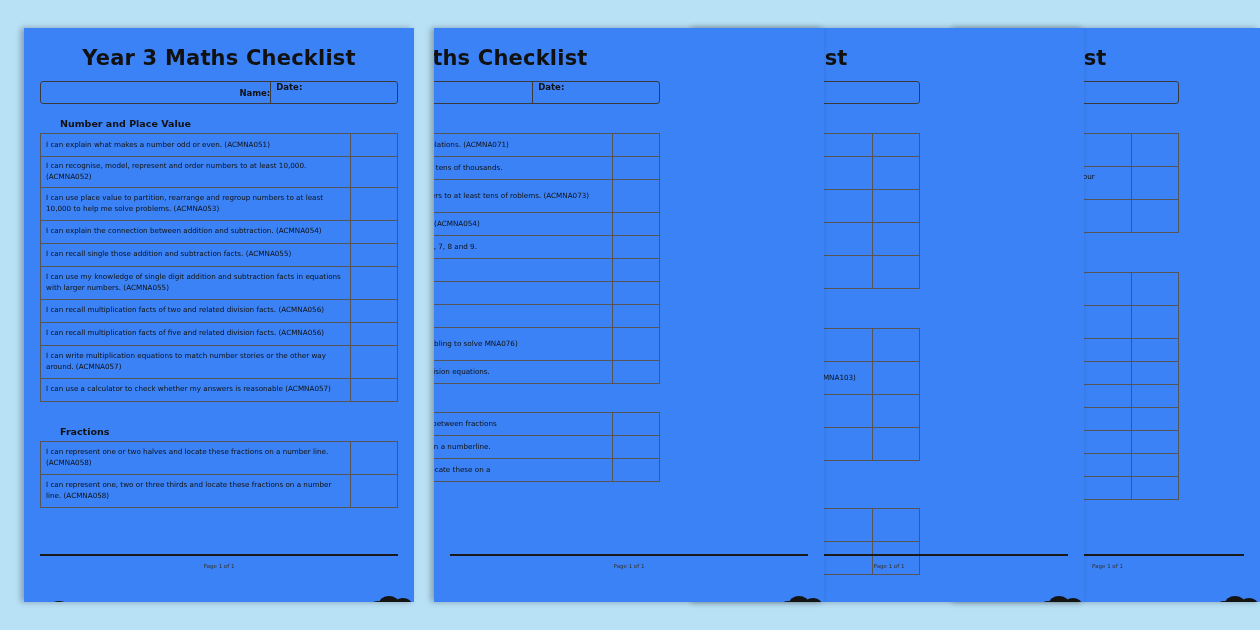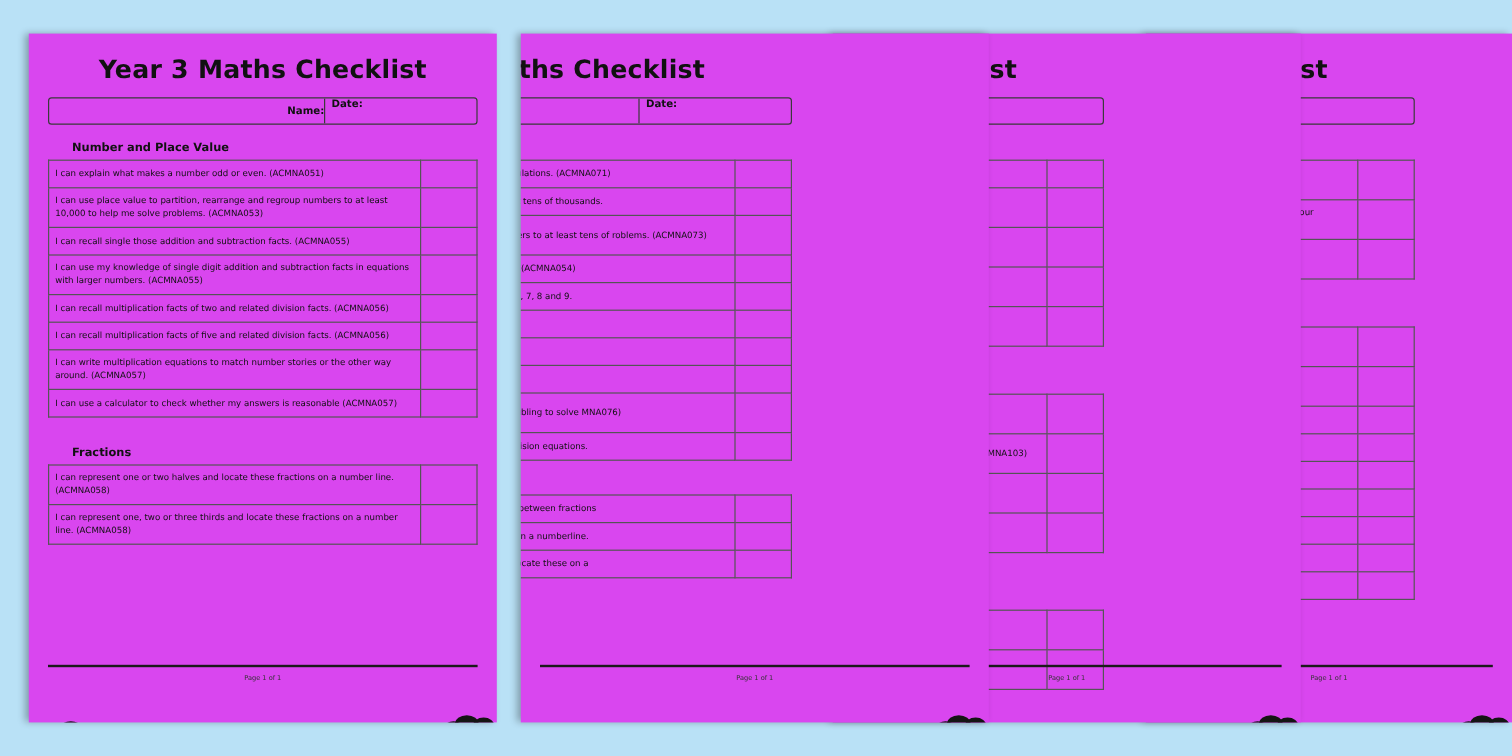--- a/index.html
+++ b/index.html
@@ -11,21 +11,21 @@
     position:relative;
   }
   .stage{position:absolute;inset:0;}
 
   
   .sheet{
     position:absolute;
     top:28px;
     width:390px;
     height:574px;
-    background:#d946ef;
+    background:#3b82f6;
     box-shadow:-3px 0 6px rgba(0,0,0,.30);
     overflow:hidden;
     box-sizing:border-box;
   }
   .sheet-inner{
     position:absolute;
     top:0;
     width:390px;
     height:574px;
     padding:14px 16px 0 16px;
@@ -208,22 +208,30 @@
         </div>
       </div>
 
       <div class="section-head">Number and Place Value</div>
       <table class="clist">
         <tbody>
             <tr class="r1">
               <td class="stmt">I can explain what makes a number odd or even. (ACMNA051)</td>
               <td class="tick"></td>
             </tr>
+        <tr class="r1">
+              <td class="stmt">I can recognise, model, represent and order numbers to at least 10,000. (ACMNA052)</td>
+              <td class="tick"></td>
+            </tr>
         <tr class="r2">
               <td class="stmt">I can use place value to partition, rearrange and regroup numbers to at least 10,000 to help me solve problems. (ACMNA053)</td>
+              <td class="tick"></td>
+            </tr>
+        <tr class="r1">
+              <td class="stmt">I can explain the connection between addition and subtraction. (ACMNA054)</td>
               <td class="tick"></td>
             </tr>
         <tr class="r1">
               <td class="stmt">I can recall single those addition and subtraction facts. (ACMNA055)</td>
               <td class="tick"></td>
             </tr>
         <tr class="r2">
               <td class="stmt">I can use my knowledge of single digit addition and subtraction facts in equations with larger numbers. (ACMNA055)</td>
               <td class="tick"></td>
             </tr>

